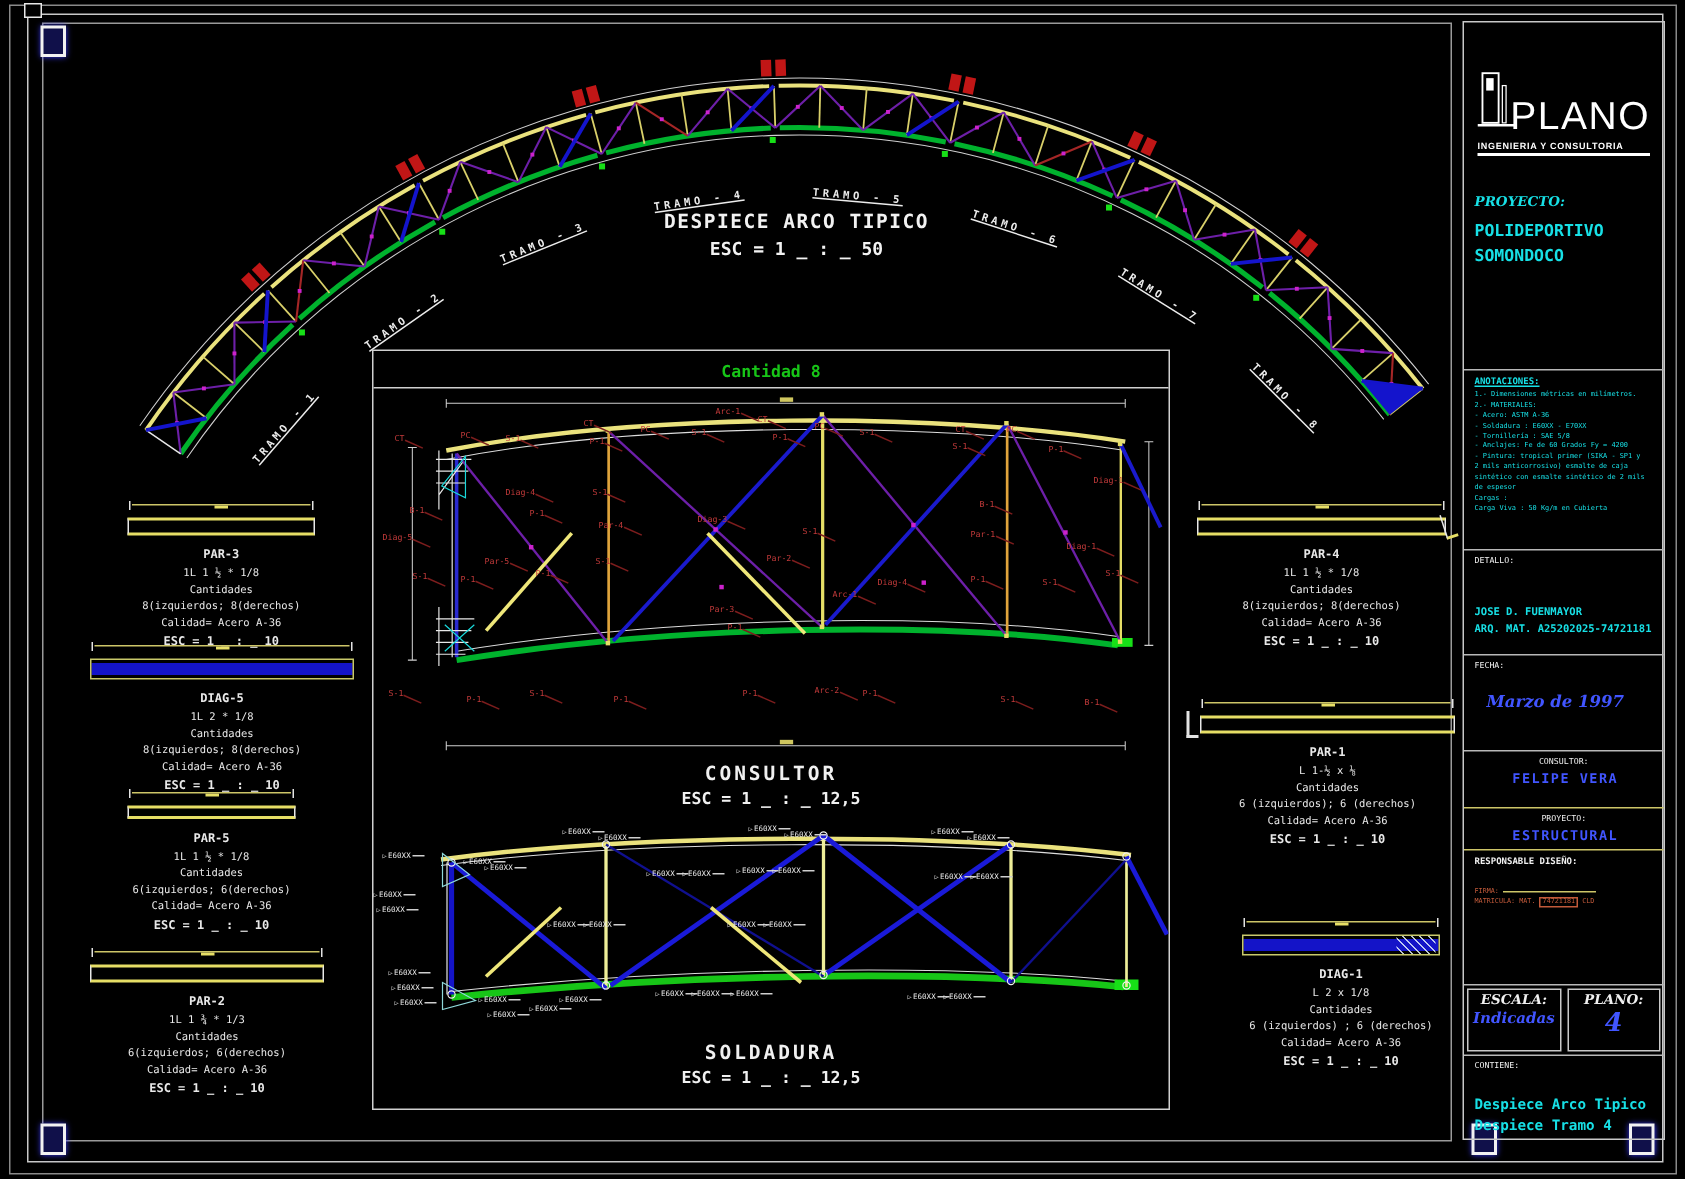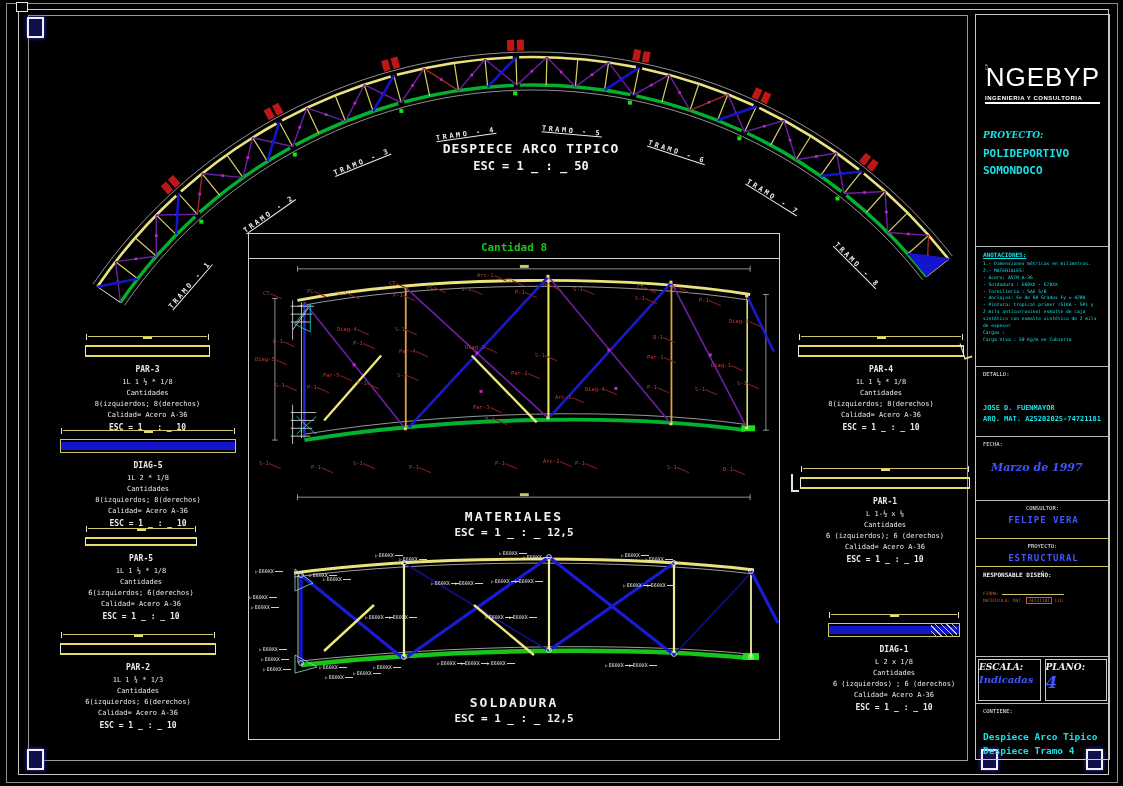--- a/index.html
+++ b/index.html
@@ -72,21 +72,21 @@
   .notes{font:4.6px/1.5 "DejaVu Sans Mono",monospace;}
   .notes-h{font:bold 6px "DejaVu Sans Mono",monospace;text-decoration:underline;margin-bottom:3px;}
   .slabel{font:5.5px "DejaVu Sans Mono",monospace;color:#f0f0f0;}
   .bluetx{color:#4155ff;}
   .fecha-v{font:italic bold 11px "DejaVu Serif",serif;margin:14px 0 0 8px;}
   .cons-v{font:bold 9px "DejaVu Sans Mono",monospace;margin:4px 0 0 2px;letter-spacing:1px;}
   .firma-row{font:4.5px "DejaVu Sans Mono",monospace;color:#c25a3a;margin-top:10px;}
   .firma-line{display:inline-block;width:62px;border-bottom:1px solid #cdc568;height:6px;}
   .matbox{border:1px solid #c25a3a;padding:0 1px;}
   .ep-row{display:flex;gap:4px;padding:2px;border-bottom:1px solid #b8b8b8;}
-  .ep-cell{flex:1;border:1px solid #c8c8c8;text-align:left;padding:2px 0 3px;}
+  .ep-cell{flex:1;border:1px solid #c8c8c8;text-align:center;padding:2px 0 3px;}
   .ep-lab{font:italic bold 9px "DejaVu Serif",serif;color:#f0f0f0;}
   .ep-val{font:italic bold 10px "DejaVu Serif",serif;margin-top:2px;}
   .ep-val.big{font-size:17px;margin-top:0;}
   .cont-v{font:bold 9.5px "DejaVu Sans Mono",monospace;line-height:1.5;margin-top:16px;}
   .detallo-v{font:bold 7px "DejaVu Sans Mono",monospace;line-height:1.6;margin-top:26px;}
 </style>
 </head>
 <body>
 
 <div class="abs frame1"></div>
@@ -444,21 +444,21 @@
         <span class="co" style="left:418px;top:204px">S-1</span>
 
         <span class="co" style="left:474px;top:206px">B-1</span>
 
         <span class="co" style="left:480px;top:58px">Diag-1</span>
 
         <span class="co" style="left:488px;top:120px">S-1</span>
       </div>
   </div>
   <div class="caption">
-    <div class="c1">MATERIALES</div>
+    <div class="c1">CONSULTOR</div>
     <div class="c2">ESC = 1 _ : _ 12,5</div>
   </div>
 
   <div class="draw-wrap" id="sold-wrap">
     <svg width="530" height="150" viewBox="0 0 530 150">
 
       <path d="M45 34 C180 16 380 16 505 31" stroke="#dcdcdc" stroke-width=".7" fill="none"></path>
       <path d="M45 30 C180 12 380 12 505 27" stroke="#eae27d" stroke-width="3" fill="none"></path>
       <path d="M52 118 C200 102 380 99 500 111" stroke="#dcdcdc" stroke-width=".7" fill="none"></path>
       <path d="M52 122 C200 106 380 103 500 115" stroke="#17c517" stroke-width="4.5" fill="none"></path>
@@ -676,21 +676,21 @@
 
 <div class="abs" id="tblock">
   <div class="sec" style="height:232px">
     <div class="logo-row">
       <svg width="30" height="52" viewBox="0 0 30 52">
         <rect x="4" y="4" width="13" height="40" fill="none" stroke="#fff" stroke-width="1.5"></rect>
         <rect x="7" y="8" width="6" height="10" fill="#fff"></rect>
         <rect x="20" y="14" width="3" height="30" fill="none" stroke="#fff" stroke-width="1"></rect>
         <path d="M0 46 H30" stroke="#fff" stroke-width="2"></path>
       </svg>
-      <span class="logo-word">NGEBYP</span>
+      <span class="logo-word">PLANO</span>
     </div>
     <div class="logo-sub">INGENIERIA Y CONSULTORIA</div>
     <div class="cy lab-proy">PROYECTO:</div>
     <div class="cy proy-name">POLIDEPORTIVO</div>
     <div class="cy proy-name">SOMONDOCO</div>
   </div>
 
   <div class="sec" style="height:120px">
     <div class="cy notes-h">ANOTACIONES:</div>
     <div class="cy notes">

